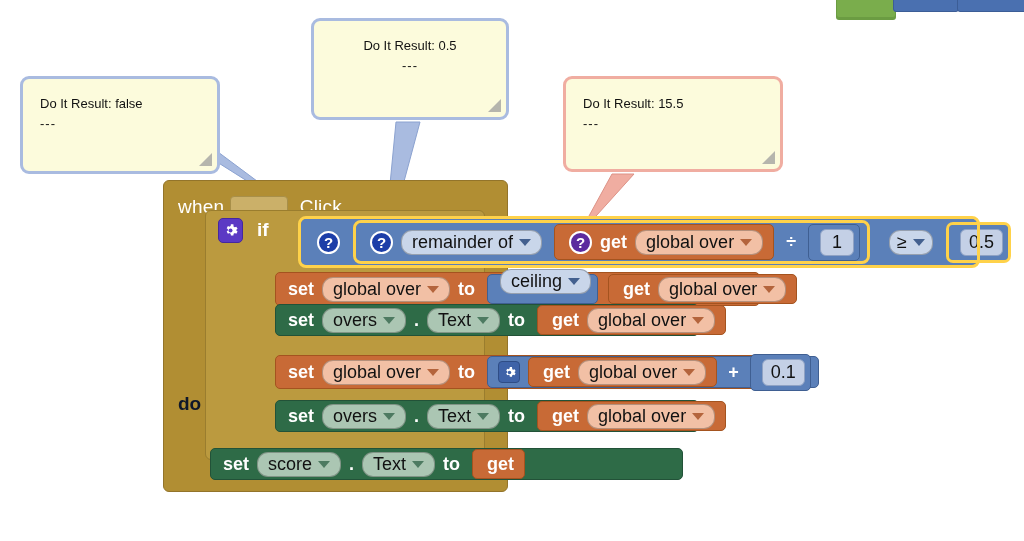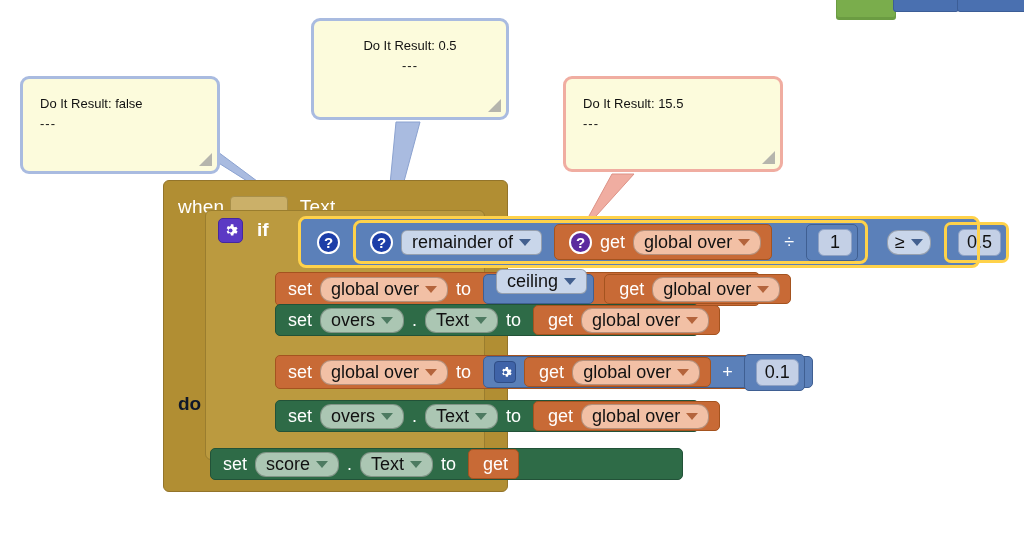--- a/index.html
+++ b/index.html
@@ -138,35 +138,35 @@
   .orng { background: #c86a36; border: 1px solid #a4531f; border-radius: 5px; }
   .grn  { background: #2e6b47; border: 1px solid #225238; border-radius: 5px; }
 
   .highlight { outline: 3px solid #ffd24a; outline-offset: -1px; border-radius: 6px; }
 
   .row {
     display: flex; align-items: center; height: 100%;
     padding: 0 8px; gap: 7px;
     white-space: nowrap;
   }
-  .lbl { color: #fff; font-size: 18px; font-weight: normal; }
+  .lbl { color: #fff; font-size: 18px; font-weight: bold; }
 
   
   .chip {
     display: inline-flex; align-items: center; gap: 6px;
     border-radius: 11px;
     padding: 2px 10px;
     height: 25px;
     font-size: 18px;
     color: #111;
     border: 1px solid rgba(0,0,0,.25);
   }
   .chip-orange { background: #f2c0a5; }
   .chip-green  { background: #abc6b3; }
-  .chip-blue   { background: #c9d6ea; border-radius: 6px; }
+  .chip-blue   { background: #c9d6ea; }
   .chip-op     { background: #c9d6ea; padding: 2px 7px; }
 
   .caret {
     width: 0; height: 0;
     border-left: 6px solid transparent;
     border-right: 6px solid transparent;
     border-top: 7px solid #000;
     opacity: .55;
     display: inline-block;
   }
@@ -242,21 +242,21 @@
       <div>Do It Result: 15.5</div>
       <div class="line2">---</div>
       <div class="resize"></div>
     </div>
   </div>
 
   <div class="blk event-block">
     <div class="event-header">
       <span>when</span>
       <span class="comp-chip"></span>
-      <span>.Text</span>
+      <span>.Click</span>
     </div>
     <div class="do-label">do</div>
     <div class="then-label">then</div>
     <div class="else-label">else</div>
   </div>
 
   <div class="blk if-block">
     <div class="if-head">
       <div class="gear">
         <svg width="15" height="15" viewBox="0 0 24 24" aria-hidden="true">

